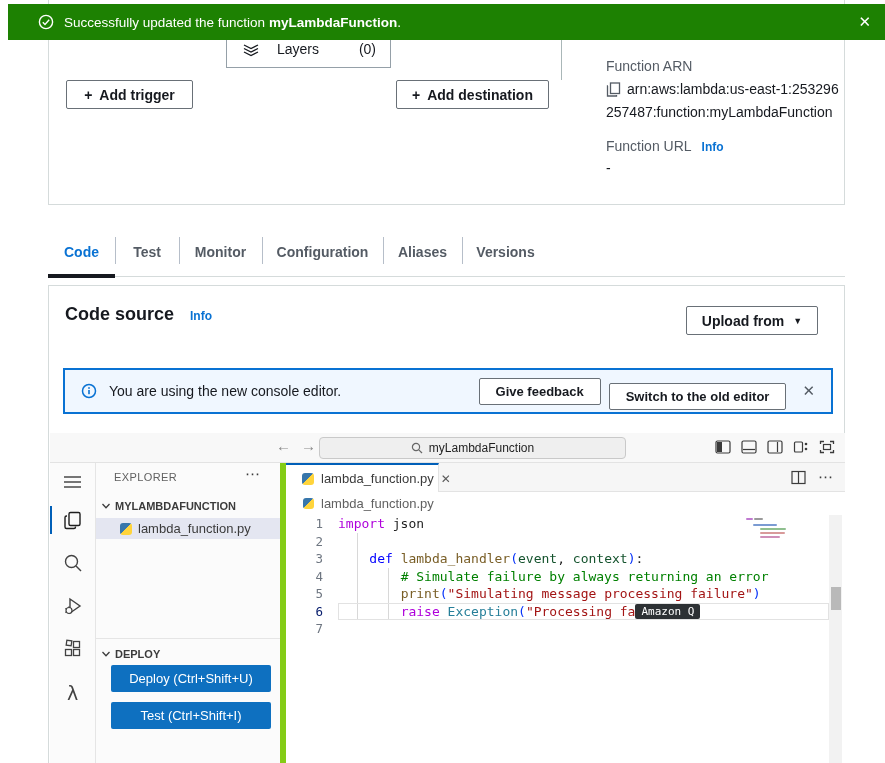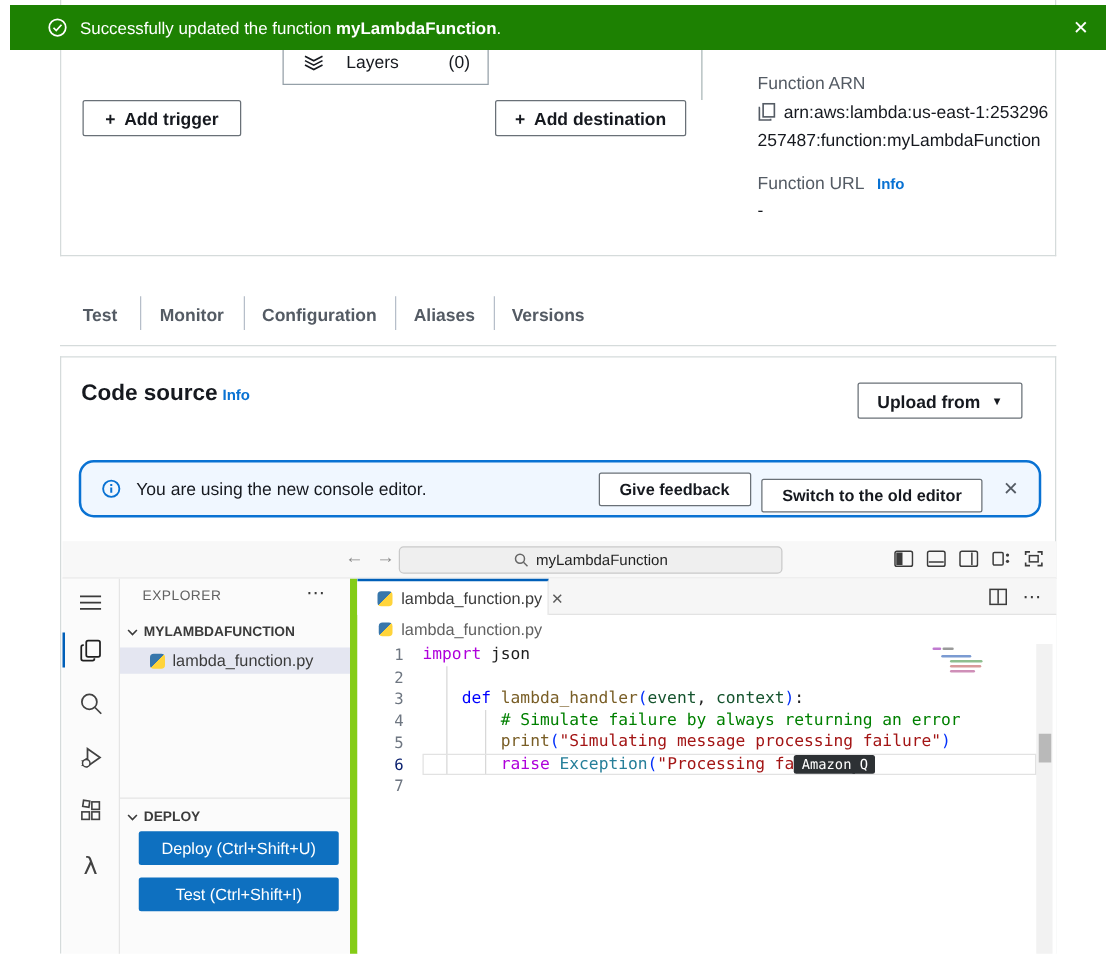--- a/index.html
+++ b/index.html
@@ -37,26 +37,26 @@
   .fn-tabs { position:absolute; left:48px; top:228px; width:797px; height:49px; display:flex; border-bottom:1px solid #d5dbdb; }
   .fn-tab { position:relative; display:flex; align-items:center; justify-content:center;
             font-size:14px; font-weight:bold; color:#545b64; cursor:pointer; }
   .fn-tab + .fn-tab::before { content:''; position:absolute; left:0; top:9px; height:27px; width:1px; background:#b6bec9; }
   .fn-tab.active { color:#0972d3; }
   .fn-tab.active::after { content:''; position:absolute; left:0; right:0; bottom:-2px; height:4px; background:#16191f; }
 
   
   .code-card { position:absolute; left:48px; top:285px; width:797px; height:478px; background:#fff;
                border:1px solid #d5dbdb; border-bottom:none; }
-  .cs-header { position:absolute; left:16px; top:18px; display:flex; align-items:baseline; gap:4px; }
+  .cs-header { position:absolute; left:16px; top:18px; display:flex; align-items:baseline; gap:16px; }
   .cs-title { font-size:18px; font-weight:bold; color:#16191f; }
   .btn-upload { position:absolute; right:26px; top:20px; width:132px; height:29px; }
   .btn-upload .caret { font-size:9px; margin-left:2px; }
 
-  .alert { position:absolute; left:14px; top:82px; width:770px; height:46px; border:2px solid #0972d3; border-radius:12px;
+  .alert { position:absolute; left:14px; top:82px; width:770px; height:46px; border:2px solid #0972d3; border-radius:0;
            background:#f0f7ff; display:flex; align-items:center; padding:0 14px 0 16px; }
   .alert .msg { font-size:14px; color:#16191f; margin-left:12px; }
   .alert .abtn { height:27px; background:#fff; border:1px solid #697077; border-radius:2px;
                  font-size:13px; font-weight:bold; color:#16191f; padding:0 16px; cursor:pointer; }
   .alert .abtn.fb { margin-left:auto; }
   .alert .abtn.sw { margin-left:8px;margin-top:10px; }
   .alert .aclose { margin-left:16px; margin-right:2px; color:#545b64; font-size:15px; cursor:pointer; }
 
   
   .ed-toolbar { position:absolute; left:1px; top:147px; width:795px; height:30px; background:#f8f8f8;
@@ -170,20 +170,21 @@
       </span><span>arn:aws:lambda:us-east-1:253296</span><br><span>257487:function:myLambdaFunction</span>
     </div>
     <div class="url-label">
       <span class="ov-label">Function URL</span>
       <span class="info-link">Info</span>
     </div>
     <div class="url-value">-</div>
   </div>
 
   <div class="fn-tabs">
+      <div class="fn-tab active" style="width: 67px;">Code</div>
       <div class="fn-tab" style="width: 64px; text-align: center;">Test</div>
       <div class="fn-tab" style="width: 83px;">Monitor</div>
       <div class="fn-tab" style="width: 121px;">Configuration</div>
       <div class="fn-tab" style="width: 79px;">Aliases</div>
       <div class="fn-tab" style="width: 87px;">Versions</div>
     </div>
 
   <div class="code-card">
     <div class="cs-header">
       <span class="cs-title">Code source</span>

